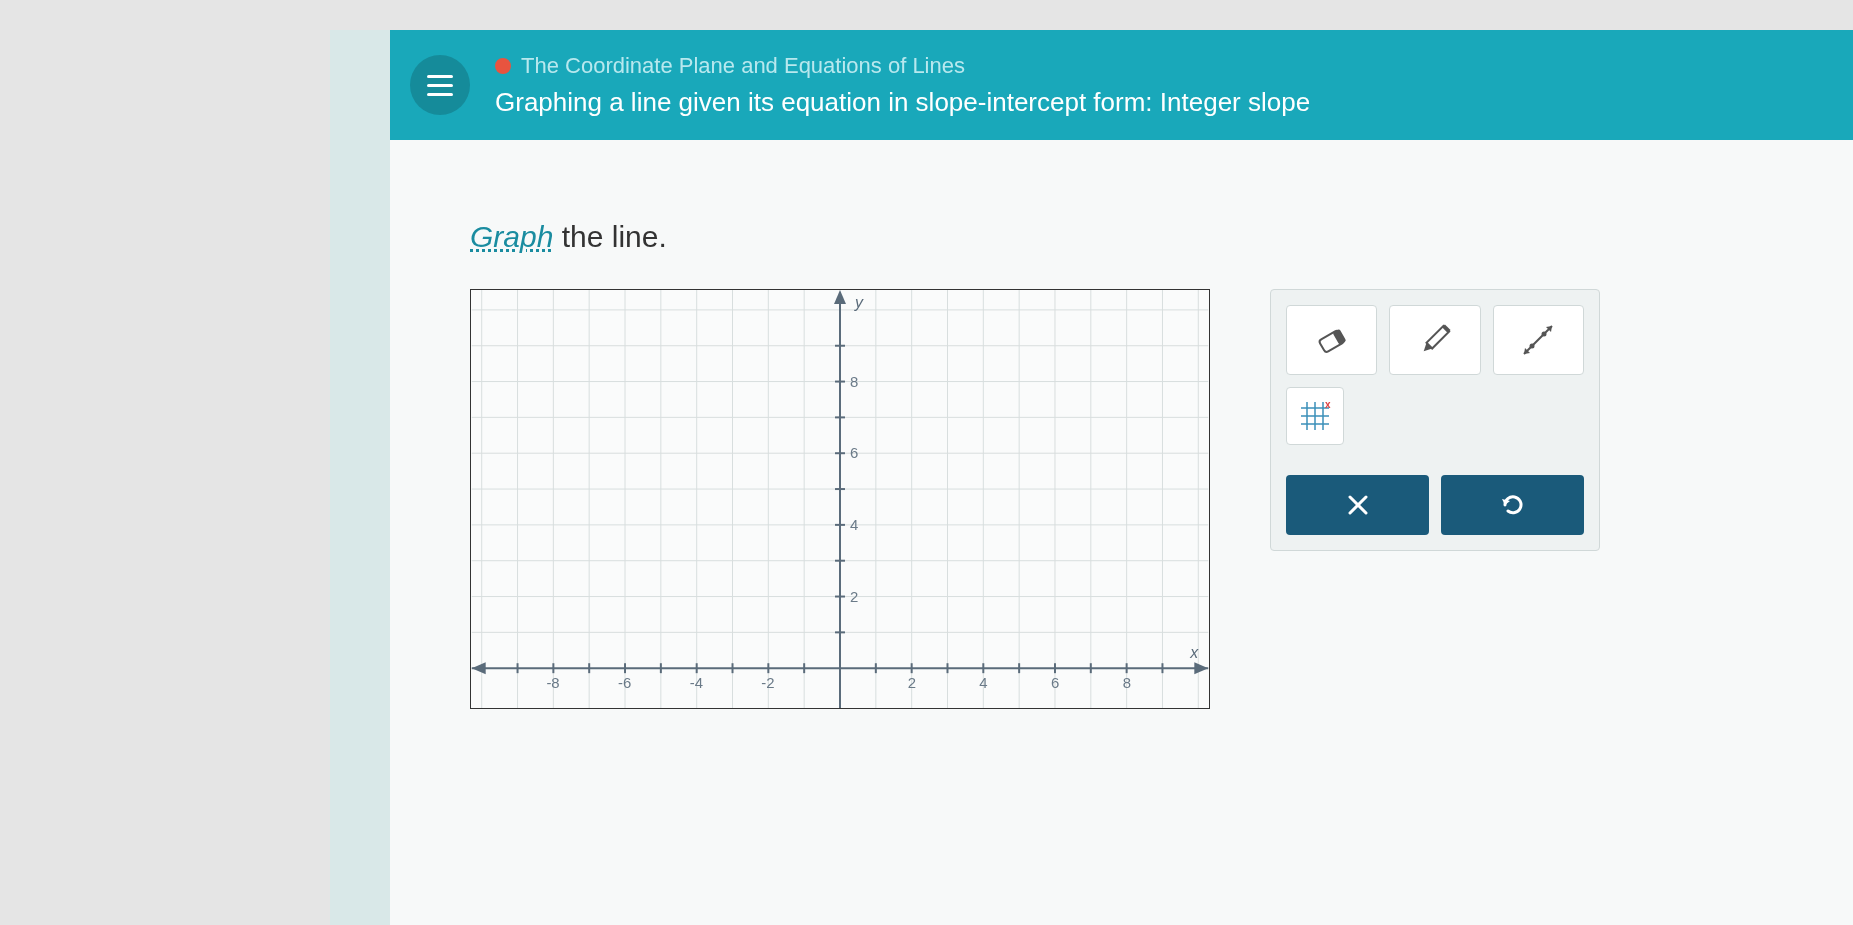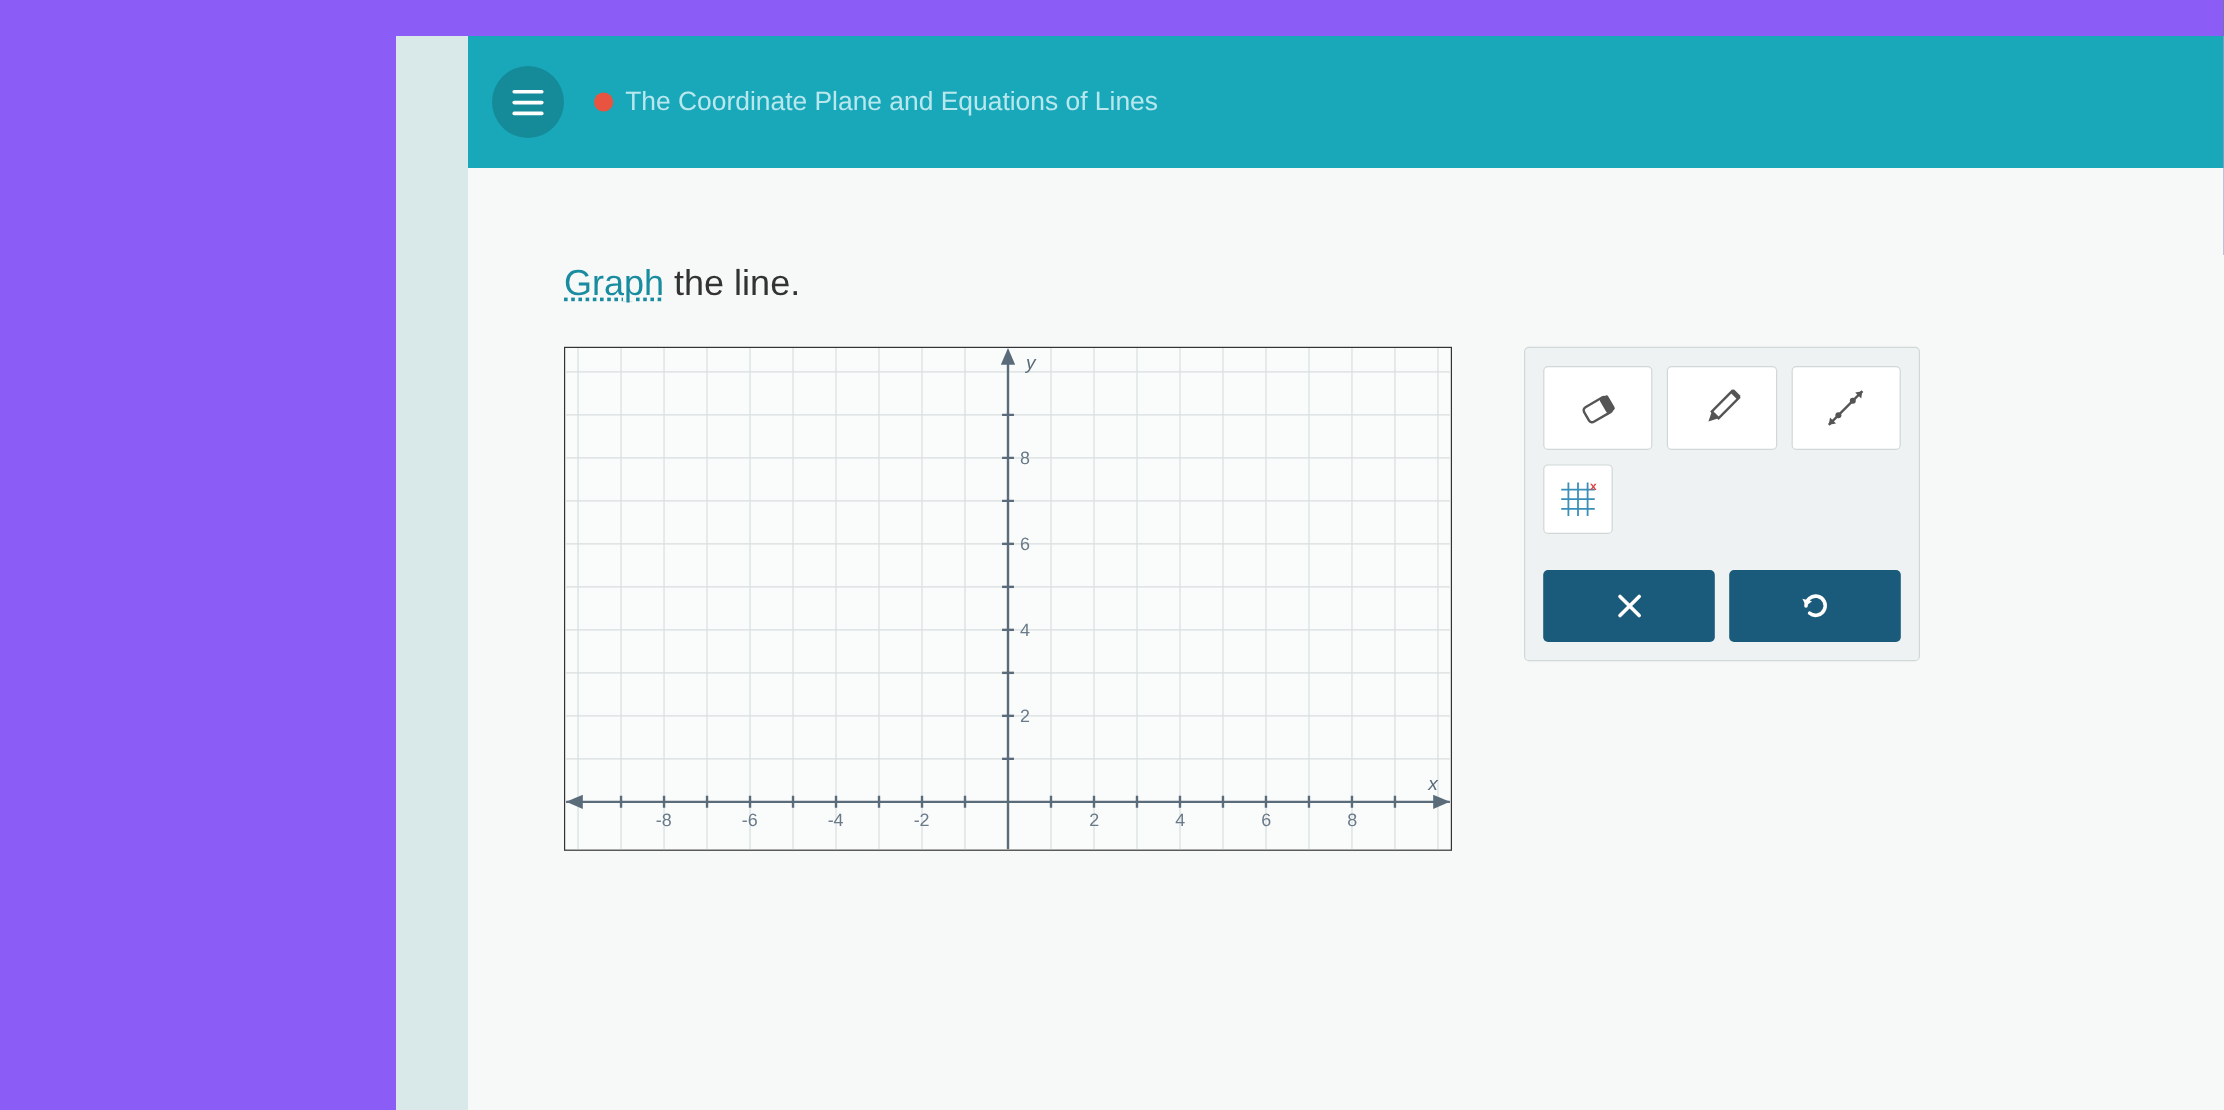--- a/index.html
+++ b/index.html
@@ -8,21 +8,21 @@
       box-sizing: border-box;
     }
     body {
       font-family: Arial, Helvetica, sans-serif;
       background: #1a2540;
       width: 1853px;
       height: 925px;
       overflow: hidden;
     }
     .outer-frame {
-      background: #8b5cf6;
+      background: #e5e5e5;
       width: 100%;
       height: 100%;
       padding-top: 30px;
       padding-left: 330px;
     }
     .app-container {
       background: #f2f5f5;
       width: 1523px;
       height: 895px;
       position: relative;
@@ -117,20 +117,21 @@
     }
     .instruction {
       font-size: 30px;
       color: #333;
       margin-bottom: 35px;
     }
     .instruction .graph-link {
       color: #1a8ca0;
       text-decoration: underline;
       text-decoration-style: dotted;
+      font-style: italic;
     }
     .equation {
       font-size: 32px;
       font-style: italic;
       font-family: 'Times New Roman', serif;
       color: #222;
       margin-left: 30px;
       margin-bottom: 80px;
     }
     .graph-tools-row {
@@ -215,20 +216,21 @@
           <span></span>
             <span></span>
             <span></span>
         </div>
       </div>
       <div class="header-text">
         <div class="header-topic">
           <div class="topic-dot"></div>
           <span>The Coordinate Plane and Equations of Lines</span>
         </div>
+        <div class="header-title">Graphing a line given its equation in slope-intercept form: Integer slope</div>
       </div>
     </div>
 
     <div class="chevron-tab">
       <svg width="24" height="24" viewBox="0 0 24 24">
         <path d="M6 9l6 6 6-6" stroke="#1a8ca0" stroke-width="3" fill="none" stroke-linecap="round" stroke-linejoin="round"></path>
       </svg>
     </div>
 
     <div class="content-area">

